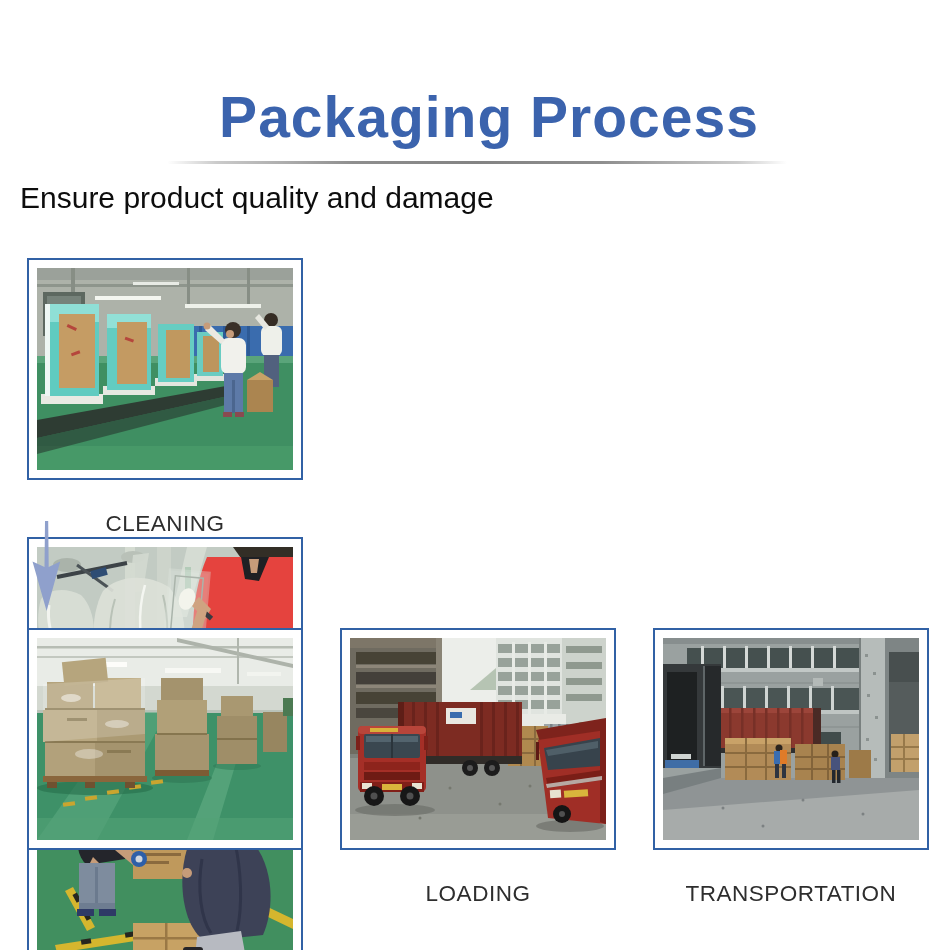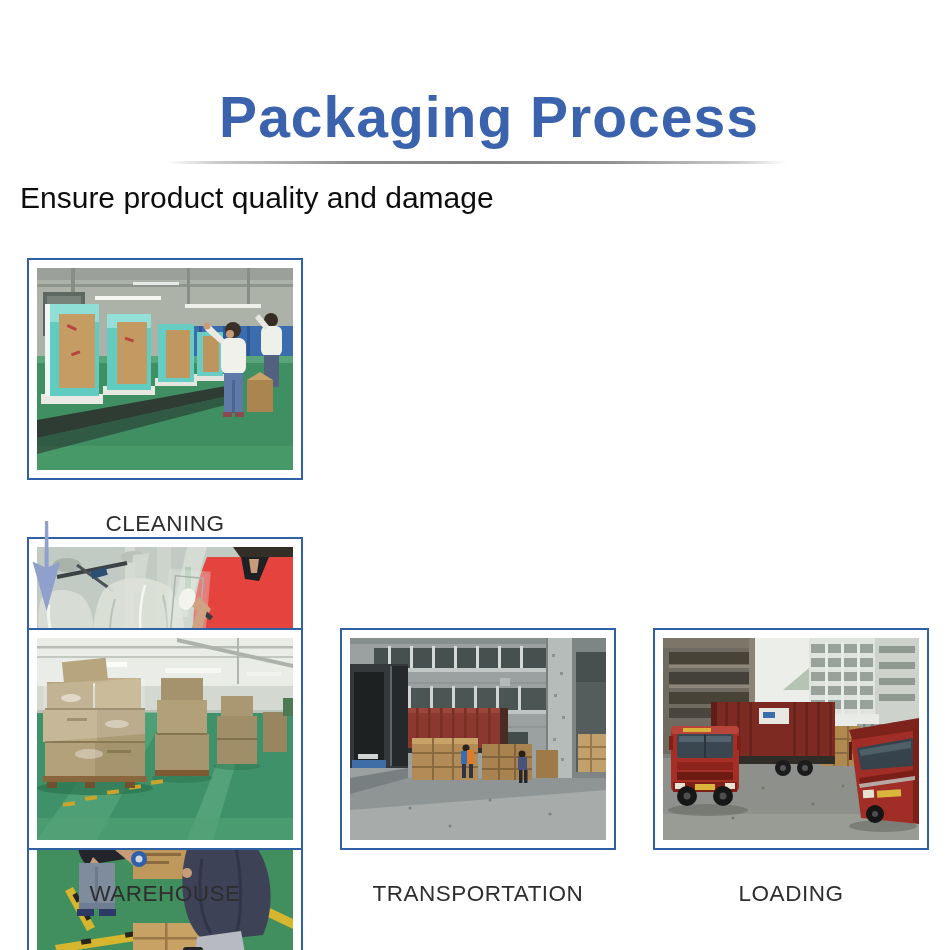--- a/index.html
+++ b/index.html
@@ -265,118 +265,20 @@
           <rect x="124" y="40" width="42" height="22" fill="#a4936d"></rect>
           <rect x="118" y="132" width="54" height="6" fill="#7c5b34"></rect>
           <rect x="120" y="95" width="50" height="2" fill="#86764f"></rect>
           <rect x="180" y="78" width="40" height="48" fill="#9f8e68"></rect>
           <rect x="184" y="58" width="32" height="20" fill="#a99871"></rect>
           <rect x="180" y="100" width="40" height="2" fill="#82724c"></rect>
           <rect x="226" y="74" width="24" height="40" fill="#978660"></rect>
           <rect x="246" y="60" width="10" height="18" fill="#4c7a52"></rect>
         </svg>
       </div>
-      <figcaption class="step-label">WAREHOUSE</figcaption>
-    </figure>
-
-    <figure class="step">
-      <div class="panel">
-        <svg viewBox="0 0 256 202">
-          <rect width="256" height="140" fill="#9aa1a0"></rect>
-          <rect width="256" height="6" fill="#878e8e"></rect>
-          <rect y="44" width="220" height="2" fill="#8f9695"></rect>
-          <rect y="88" width="210" height="2" fill="#8f9695"></rect>
-          <rect x="24" y="10" width="172" height="20" fill="#45504f"></rect>
-          <rect x="38" y="8" width="3" height="24" fill="#d5d9d7"></rect>
-          <rect x="60" y="8" width="3" height="24" fill="#d5d9d7"></rect>
-          <rect x="82" y="8" width="3" height="24" fill="#d5d9d7"></rect>
-          <rect x="104" y="8" width="3" height="24" fill="#d5d9d7"></rect>
-          <rect x="126" y="8" width="3" height="24" fill="#d5d9d7"></rect>
-          <rect x="148" y="8" width="3" height="24" fill="#d5d9d7"></rect>
-          <rect x="170" y="8" width="3" height="24" fill="#d5d9d7"></rect>
-          <rect x="24" y="30" width="172" height="4" fill="#c2c8c6"></rect>
-          <rect x="150" y="40" width="10" height="8" fill="#b4bab8"></rect>
-          <rect x="20" y="50" width="180" height="22" fill="#4a5554"></rect>
-          <rect x="36" y="48" width="3" height="26" fill="#cfd4d2"></rect>
-          <rect x="58" y="48" width="3" height="26" fill="#cfd4d2"></rect>
-          <rect x="80" y="48" width="3" height="26" fill="#cfd4d2"></rect>
-          <rect x="102" y="48" width="3" height="26" fill="#cfd4d2"></rect>
-          <rect x="124" y="48" width="3" height="26" fill="#cfd4d2"></rect>
-          <rect x="146" y="48" width="3" height="26" fill="#cfd4d2"></rect>
-          <rect x="168" y="48" width="3" height="26" fill="#cfd4d2"></rect>
-          <rect x="20" y="72" width="180" height="4" fill="#bfc5c3"></rect>
-          <rect x="18" y="94" width="160" height="18" fill="#414c4b"></rect>
-          <rect x="40" y="92" width="3" height="22" fill="#c9cecc"></rect>
-          <rect x="68" y="92" width="3" height="22" fill="#c9cecc"></rect>
-          <rect x="96" y="92" width="3" height="22" fill="#c9cecc"></rect>
-          <rect x="124" y="92" width="3" height="22" fill="#c9cecc"></rect>
-          <rect x="152" y="92" width="3" height="22" fill="#c9cecc"></rect>
-          <rect x="196" width="3" height="140" fill="#79807f"></rect>
-          <rect x="198" width="24" height="140" fill="#b6bcba"></rect>
-          <rect x="202" y="16" width="3" height="3" fill="#8b9290"></rect>
-          <rect x="210" y="34" width="3" height="3" fill="#8b9290"></rect>
-          <rect x="204" y="56" width="3" height="3" fill="#8b9290"></rect>
-          <rect x="212" y="78" width="3" height="3" fill="#8b9290"></rect>
-          <rect x="203" y="100" width="3" height="3" fill="#8b9290"></rect>
-          <rect x="211" y="120" width="3" height="3" fill="#8b9290"></rect>
-          <rect x="222" width="34" height="140" fill="#7e8585"></rect>
-          <rect x="226" y="14" width="30" height="120" fill="#555c5c"></rect>
-          <rect x="226" y="14" width="30" height="30" fill="#484f4f"></rect>
-          <rect x="228" y="96" width="28" height="38" fill="#c2a06c"></rect>
-          <rect x="228" y="108" width="28" height="2" fill="#97794a"></rect>
-          <rect x="228" y="120" width="28" height="2" fill="#97794a"></rect>
-          <rect x="240" y="96" width="2" height="38" fill="#97794a"></rect>
-          <rect y="140" width="256" height="62" fill="#8f9495"></rect>
-          <polygon points="0,202 0,172 256,152 256,202" fill="#a7abaa"></polygon>
-          <polygon points="0,140 58,130 58,140 0,156" fill="#787f80"></polygon>
-          <circle cx="60" cy="170" r="1.5" fill="#7c8182"></circle>
-          <circle cx="140" cy="162" r="1.5" fill="#7c8182"></circle>
-          <circle cx="200" cy="176" r="1.5" fill="#7c8182"></circle>
-          <circle cx="100" cy="188" r="1.5" fill="#7c8182"></circle>
-          <rect x="0" y="26" width="58" height="104" fill="#35393b"></rect>
-          <rect x="4" y="34" width="30" height="88" fill="#1e2122"></rect>
-          <rect x="40" y="28" width="3" height="100" fill="#5f6668"></rect>
-          <rect x="42" y="28" width="16" height="100" fill="#26292b"></rect>
-          <rect x="8" y="116" width="20" height="5" fill="#cfd4d2"></rect>
-          <rect x="2" y="122" width="34" height="8" fill="#3f6da6"></rect>
-          <rect x="58" y="70" width="100" height="40" fill="#8b392e"></rect>
-          <rect x="58" y="70" width="100" height="5" fill="#9c453a"></rect>
-          <rect x="66" y="70" width="2.5" height="40" fill="#773027"></rect>
-          <rect x="78" y="70" width="2.5" height="40" fill="#773027"></rect>
-          <rect x="90" y="70" width="2.5" height="40" fill="#773027"></rect>
-          <rect x="102" y="70" width="2.5" height="40" fill="#773027"></rect>
-          <rect x="114" y="70" width="2.5" height="40" fill="#773027"></rect>
-          <rect x="126" y="70" width="2.5" height="40" fill="#773027"></rect>
-          <rect x="138" y="70" width="2.5" height="40" fill="#773027"></rect>
-          <rect x="150" y="70" width="8" height="40" fill="#4a2a25"></rect>
-          <rect x="58" y="110" width="100" height="5" fill="#2e2f30"></rect>
-          <rect x="62" y="100" width="66" height="42" fill="#b28b57"></rect>
-          <rect x="62" y="100" width="66" height="6" fill="#c9a268"></rect>
-          <rect x="62" y="114" width="66" height="2" fill="#8a6a3e"></rect>
-          <rect x="62" y="128" width="66" height="2" fill="#8a6a3e"></rect>
-          <rect x="82" y="100" width="2" height="42" fill="#8a6a3e"></rect>
-          <rect x="102" y="100" width="2" height="42" fill="#8a6a3e"></rect>
-          <rect x="132" y="106" width="50" height="36" fill="#a8834f"></rect>
-          <rect x="132" y="118" width="50" height="2" fill="#83643a"></rect>
-          <rect x="132" y="130" width="50" height="2" fill="#83643a"></rect>
-          <rect x="148" y="106" width="2" height="36" fill="#83643a"></rect>
-          <rect x="164" y="106" width="2" height="36" fill="#83643a"></rect>
-          <rect x="186" y="112" width="22" height="28" fill="#9d7a48"></rect>
-          <circle cx="116" cy="110" r="3.5" fill="#2b241e"></circle>
-          <rect x="111" y="113" width="7" height="13" fill="#3a6db0"></rect>
-          <rect x="117" y="112" width="7" height="14" fill="#e07b28"></rect>
-          <rect x="112" y="126" width="4" height="14" fill="#2e3440"></rect>
-          <rect x="119" y="126" width="4" height="14" fill="#2e3440"></rect>
-          <circle cx="172" cy="116" r="3.5" fill="#262019"></circle>
-          <rect x="168" y="119" width="9" height="13" fill="#47537c"></rect>
-          <rect x="169" y="132" width="3.5" height="13" fill="#23282e"></rect>
-          <rect x="174" y="132" width="3.5" height="13" fill="#23282e"></rect>
-        </svg>
-      </div>
-      <figcaption class="step-label">TRANSPORTATION</figcaption>
     </figure>
 
     <figure class="step">
       <div class="panel">
         <svg viewBox="0 0 256 202">
           <rect width="256" height="202" fill="#eceeea"></rect>
           <polygon points="120,52 146,30 160,52" fill="#9fb29b" opacity="0.7"></polygon>
           <rect x="146" width="66" height="94" fill="#e0e4df"></rect>
           <rect x="148" y="6" width="62" height="9" fill="#98a29a"></rect>
           <rect x="148" y="20" width="62" height="9" fill="#98a29a"></rect>
@@ -472,15 +374,112 @@
           <polygon points="196,140 252,132 252,142 198,150" fill="#7a1e17"></polygon>
           <polygon points="196,146 252,138 252,142 197,150" fill="#c7cac6" opacity="0.8"></polygon>
           <rect x="214" y="152" width="24" height="7" fill="#d9b53c" transform="rotate(-4 226 155)"></rect>
           <rect x="200" y="152" width="11" height="8" fill="#e7e2d0" transform="rotate(-4 205 156)"></rect>
           <circle cx="212" cy="176" r="9" fill="#151515"></circle>
           <circle cx="212" cy="176" r="3" fill="#4f4f4f"></circle>
         </svg>
       </div>
       <figcaption class="step-label">LOADING</figcaption>
     </figure>
+
+    <figure class="step">
+      <div class="panel">
+        <svg viewBox="0 0 256 202">
+          <rect width="256" height="140" fill="#9aa1a0"></rect>
+          <rect width="256" height="6" fill="#878e8e"></rect>
+          <rect y="44" width="220" height="2" fill="#8f9695"></rect>
+          <rect y="88" width="210" height="2" fill="#8f9695"></rect>
+          <rect x="24" y="10" width="172" height="20" fill="#45504f"></rect>
+          <rect x="38" y="8" width="3" height="24" fill="#d5d9d7"></rect>
+          <rect x="60" y="8" width="3" height="24" fill="#d5d9d7"></rect>
+          <rect x="82" y="8" width="3" height="24" fill="#d5d9d7"></rect>
+          <rect x="104" y="8" width="3" height="24" fill="#d5d9d7"></rect>
+          <rect x="126" y="8" width="3" height="24" fill="#d5d9d7"></rect>
+          <rect x="148" y="8" width="3" height="24" fill="#d5d9d7"></rect>
+          <rect x="170" y="8" width="3" height="24" fill="#d5d9d7"></rect>
+          <rect x="24" y="30" width="172" height="4" fill="#c2c8c6"></rect>
+          <rect x="150" y="40" width="10" height="8" fill="#b4bab8"></rect>
+          <rect x="20" y="50" width="180" height="22" fill="#4a5554"></rect>
+          <rect x="36" y="48" width="3" height="26" fill="#cfd4d2"></rect>
+          <rect x="58" y="48" width="3" height="26" fill="#cfd4d2"></rect>
+          <rect x="80" y="48" width="3" height="26" fill="#cfd4d2"></rect>
+          <rect x="102" y="48" width="3" height="26" fill="#cfd4d2"></rect>
+          <rect x="124" y="48" width="3" height="26" fill="#cfd4d2"></rect>
+          <rect x="146" y="48" width="3" height="26" fill="#cfd4d2"></rect>
+          <rect x="168" y="48" width="3" height="26" fill="#cfd4d2"></rect>
+          <rect x="20" y="72" width="180" height="4" fill="#bfc5c3"></rect>
+          <rect x="18" y="94" width="160" height="18" fill="#414c4b"></rect>
+          <rect x="40" y="92" width="3" height="22" fill="#c9cecc"></rect>
+          <rect x="68" y="92" width="3" height="22" fill="#c9cecc"></rect>
+          <rect x="96" y="92" width="3" height="22" fill="#c9cecc"></rect>
+          <rect x="124" y="92" width="3" height="22" fill="#c9cecc"></rect>
+          <rect x="152" y="92" width="3" height="22" fill="#c9cecc"></rect>
+          <rect x="196" width="3" height="140" fill="#79807f"></rect>
+          <rect x="198" width="24" height="140" fill="#b6bcba"></rect>
+          <rect x="202" y="16" width="3" height="3" fill="#8b9290"></rect>
+          <rect x="210" y="34" width="3" height="3" fill="#8b9290"></rect>
+          <rect x="204" y="56" width="3" height="3" fill="#8b9290"></rect>
+          <rect x="212" y="78" width="3" height="3" fill="#8b9290"></rect>
+          <rect x="203" y="100" width="3" height="3" fill="#8b9290"></rect>
+          <rect x="211" y="120" width="3" height="3" fill="#8b9290"></rect>
+          <rect x="222" width="34" height="140" fill="#7e8585"></rect>
+          <rect x="226" y="14" width="30" height="120" fill="#555c5c"></rect>
+          <rect x="226" y="14" width="30" height="30" fill="#484f4f"></rect>
+          <rect x="228" y="96" width="28" height="38" fill="#c2a06c"></rect>
+          <rect x="228" y="108" width="28" height="2" fill="#97794a"></rect>
+          <rect x="228" y="120" width="28" height="2" fill="#97794a"></rect>
+          <rect x="240" y="96" width="2" height="38" fill="#97794a"></rect>
+          <rect y="140" width="256" height="62" fill="#8f9495"></rect>
+          <polygon points="0,202 0,172 256,152 256,202" fill="#a7abaa"></polygon>
+          <polygon points="0,140 58,130 58,140 0,156" fill="#787f80"></polygon>
+          <circle cx="60" cy="170" r="1.5" fill="#7c8182"></circle>
+          <circle cx="140" cy="162" r="1.5" fill="#7c8182"></circle>
+          <circle cx="200" cy="176" r="1.5" fill="#7c8182"></circle>
+          <circle cx="100" cy="188" r="1.5" fill="#7c8182"></circle>
+          <rect x="0" y="26" width="58" height="104" fill="#35393b"></rect>
+          <rect x="4" y="34" width="30" height="88" fill="#1e2122"></rect>
+          <rect x="40" y="28" width="3" height="100" fill="#5f6668"></rect>
+          <rect x="42" y="28" width="16" height="100" fill="#26292b"></rect>
+          <rect x="8" y="116" width="20" height="5" fill="#cfd4d2"></rect>
+          <rect x="2" y="122" width="34" height="8" fill="#3f6da6"></rect>
+          <rect x="58" y="70" width="100" height="40" fill="#8b392e"></rect>
+          <rect x="58" y="70" width="100" height="5" fill="#9c453a"></rect>
+          <rect x="66" y="70" width="2.5" height="40" fill="#773027"></rect>
+          <rect x="78" y="70" width="2.5" height="40" fill="#773027"></rect>
+          <rect x="90" y="70" width="2.5" height="40" fill="#773027"></rect>
+          <rect x="102" y="70" width="2.5" height="40" fill="#773027"></rect>
+          <rect x="114" y="70" width="2.5" height="40" fill="#773027"></rect>
+          <rect x="126" y="70" width="2.5" height="40" fill="#773027"></rect>
+          <rect x="138" y="70" width="2.5" height="40" fill="#773027"></rect>
+          <rect x="150" y="70" width="8" height="40" fill="#4a2a25"></rect>
+          <rect x="58" y="110" width="100" height="5" fill="#2e2f30"></rect>
+          <rect x="62" y="100" width="66" height="42" fill="#b28b57"></rect>
+          <rect x="62" y="100" width="66" height="6" fill="#c9a268"></rect>
+          <rect x="62" y="114" width="66" height="2" fill="#8a6a3e"></rect>
+          <rect x="62" y="128" width="66" height="2" fill="#8a6a3e"></rect>
+          <rect x="82" y="100" width="2" height="42" fill="#8a6a3e"></rect>
+          <rect x="102" y="100" width="2" height="42" fill="#8a6a3e"></rect>
+          <rect x="132" y="106" width="50" height="36" fill="#a8834f"></rect>
+          <rect x="132" y="118" width="50" height="2" fill="#83643a"></rect>
+          <rect x="132" y="130" width="50" height="2" fill="#83643a"></rect>
+          <rect x="148" y="106" width="2" height="36" fill="#83643a"></rect>
+          <rect x="164" y="106" width="2" height="36" fill="#83643a"></rect>
+          <rect x="186" y="112" width="22" height="28" fill="#9d7a48"></rect>
+          <circle cx="116" cy="110" r="3.5" fill="#2b241e"></circle>
+          <rect x="111" y="113" width="7" height="13" fill="#3a6db0"></rect>
+          <rect x="117" y="112" width="7" height="14" fill="#e07b28"></rect>
+          <rect x="112" y="126" width="4" height="14" fill="#2e3440"></rect>
+          <rect x="119" y="126" width="4" height="14" fill="#2e3440"></rect>
+          <circle cx="172" cy="116" r="3.5" fill="#262019"></circle>
+          <rect x="168" y="119" width="9" height="13" fill="#47537c"></rect>
+          <rect x="169" y="132" width="3.5" height="13" fill="#23282e"></rect>
+          <rect x="174" y="132" width="3.5" height="13" fill="#23282e"></rect>
+        </svg>
+      </div>
+      <figcaption class="step-label">TRANSPORTATION</figcaption>
+    </figure>
   </div>
 
 </div>
 
 </body></html>

